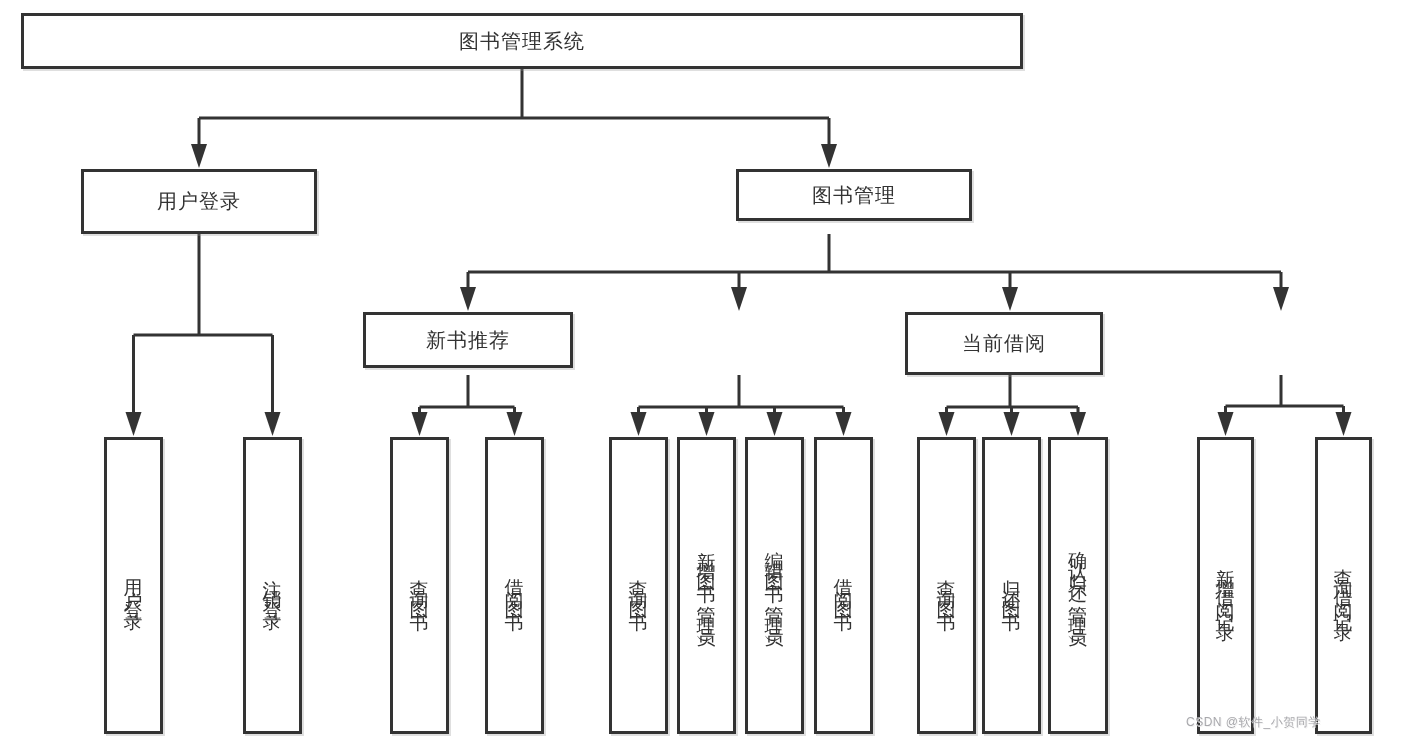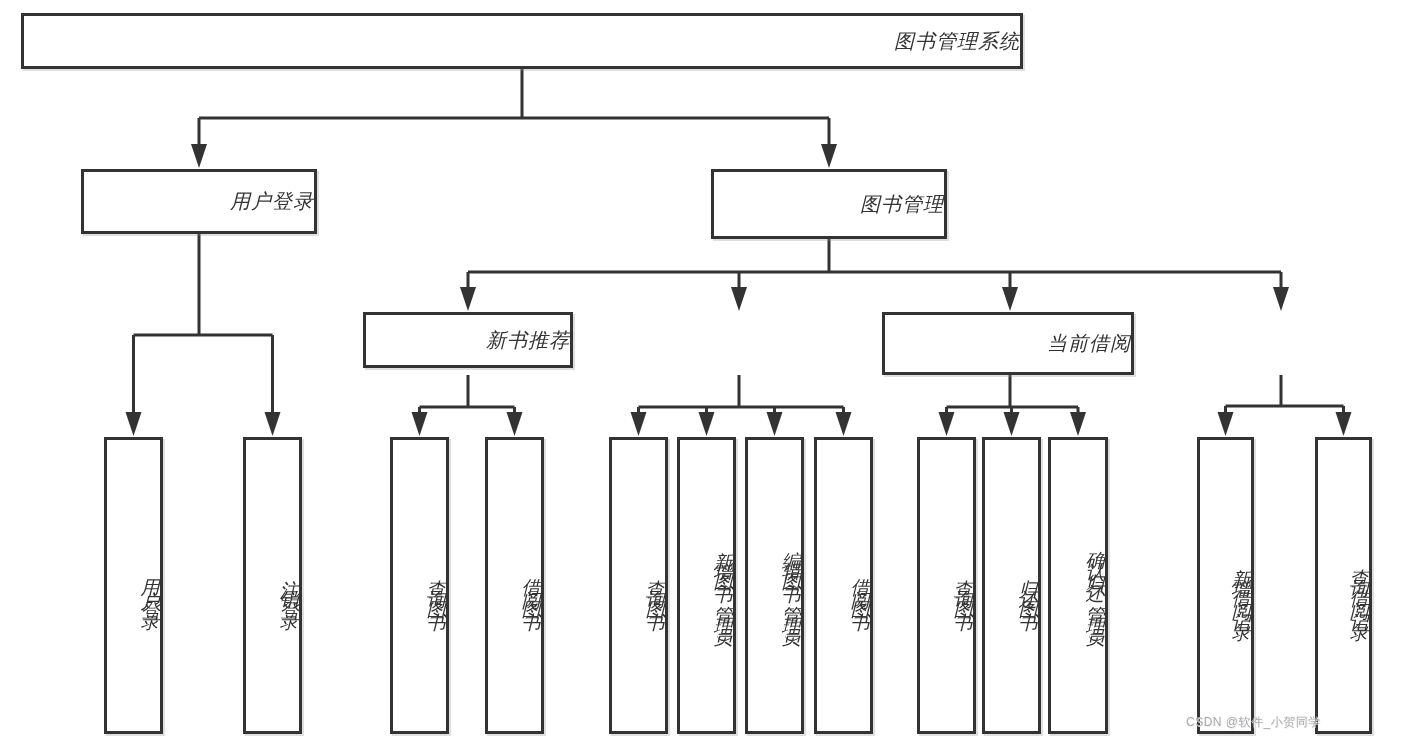--- a/index.html
+++ b/index.html
@@ -25,24 +25,23 @@
     fill:var(--line,#333333);
     stroke:none;
   }
   .node{
     position:absolute;
     box-sizing:border-box;
     background:var(--node-bg,#ffffff);
     border:3px solid var(--node-border,#333333);
     display:flex;
     align-items:center;
-    justify-content:flex-end;
+    justify-content:center;
     color:var(--text,#333333);
     box-shadow:2px 2px 0 rgba(150,150,150,0.30);
-    font-style:italic;
   }
   .node.h .lbl{
     font-size:20px;
     letter-spacing:1px;
     white-space:nowrap;
   }
   .node.v .lbl{
     writing-mode:vertical-rl;
     text-orientation:mixed;
     font-size:19px;
@@ -123,28 +122,28 @@
     </g>
   </svg>
 
   <div class="node h" style="left:21px;top:13px;width:1002px;height:56px">
     <span class="lbl">图书管理系统</span>
   </div>
 
   <div class="node h" style="left:81px;top:169px;width:236px;height:65px">
     <span class="lbl">用户登录</span>
   </div>
-  <div class="node h" style="left:711px;top:169px;width:236px;height:70px">
+  <div class="node h" style="left:736px;top:169px;width:236px;height:52px">
     <span class="lbl">图书管理</span>
   </div>
 
   <div class="node h" style="left:363px;top:312px;width:210px;height:56px">
     <span class="lbl">新书推荐</span>
   </div>
-  <div class="node h" style="left:882px;top:312px;width:252px;height:63px">
+  <div class="node h" style="left:905px;top:312px;width:198px;height:63px">
     <span class="lbl">当前借阅</span>
   </div>
 
   <div class="node v" style="left:104px;top:437px;width:59px;height:297px">
     <span class="lbl">用户登录</span>
   </div>
   <div class="node v" style="left:243px;top:437px;width:59px;height:297px">
     <span class="lbl">注销登录</span>
   </div>
 

